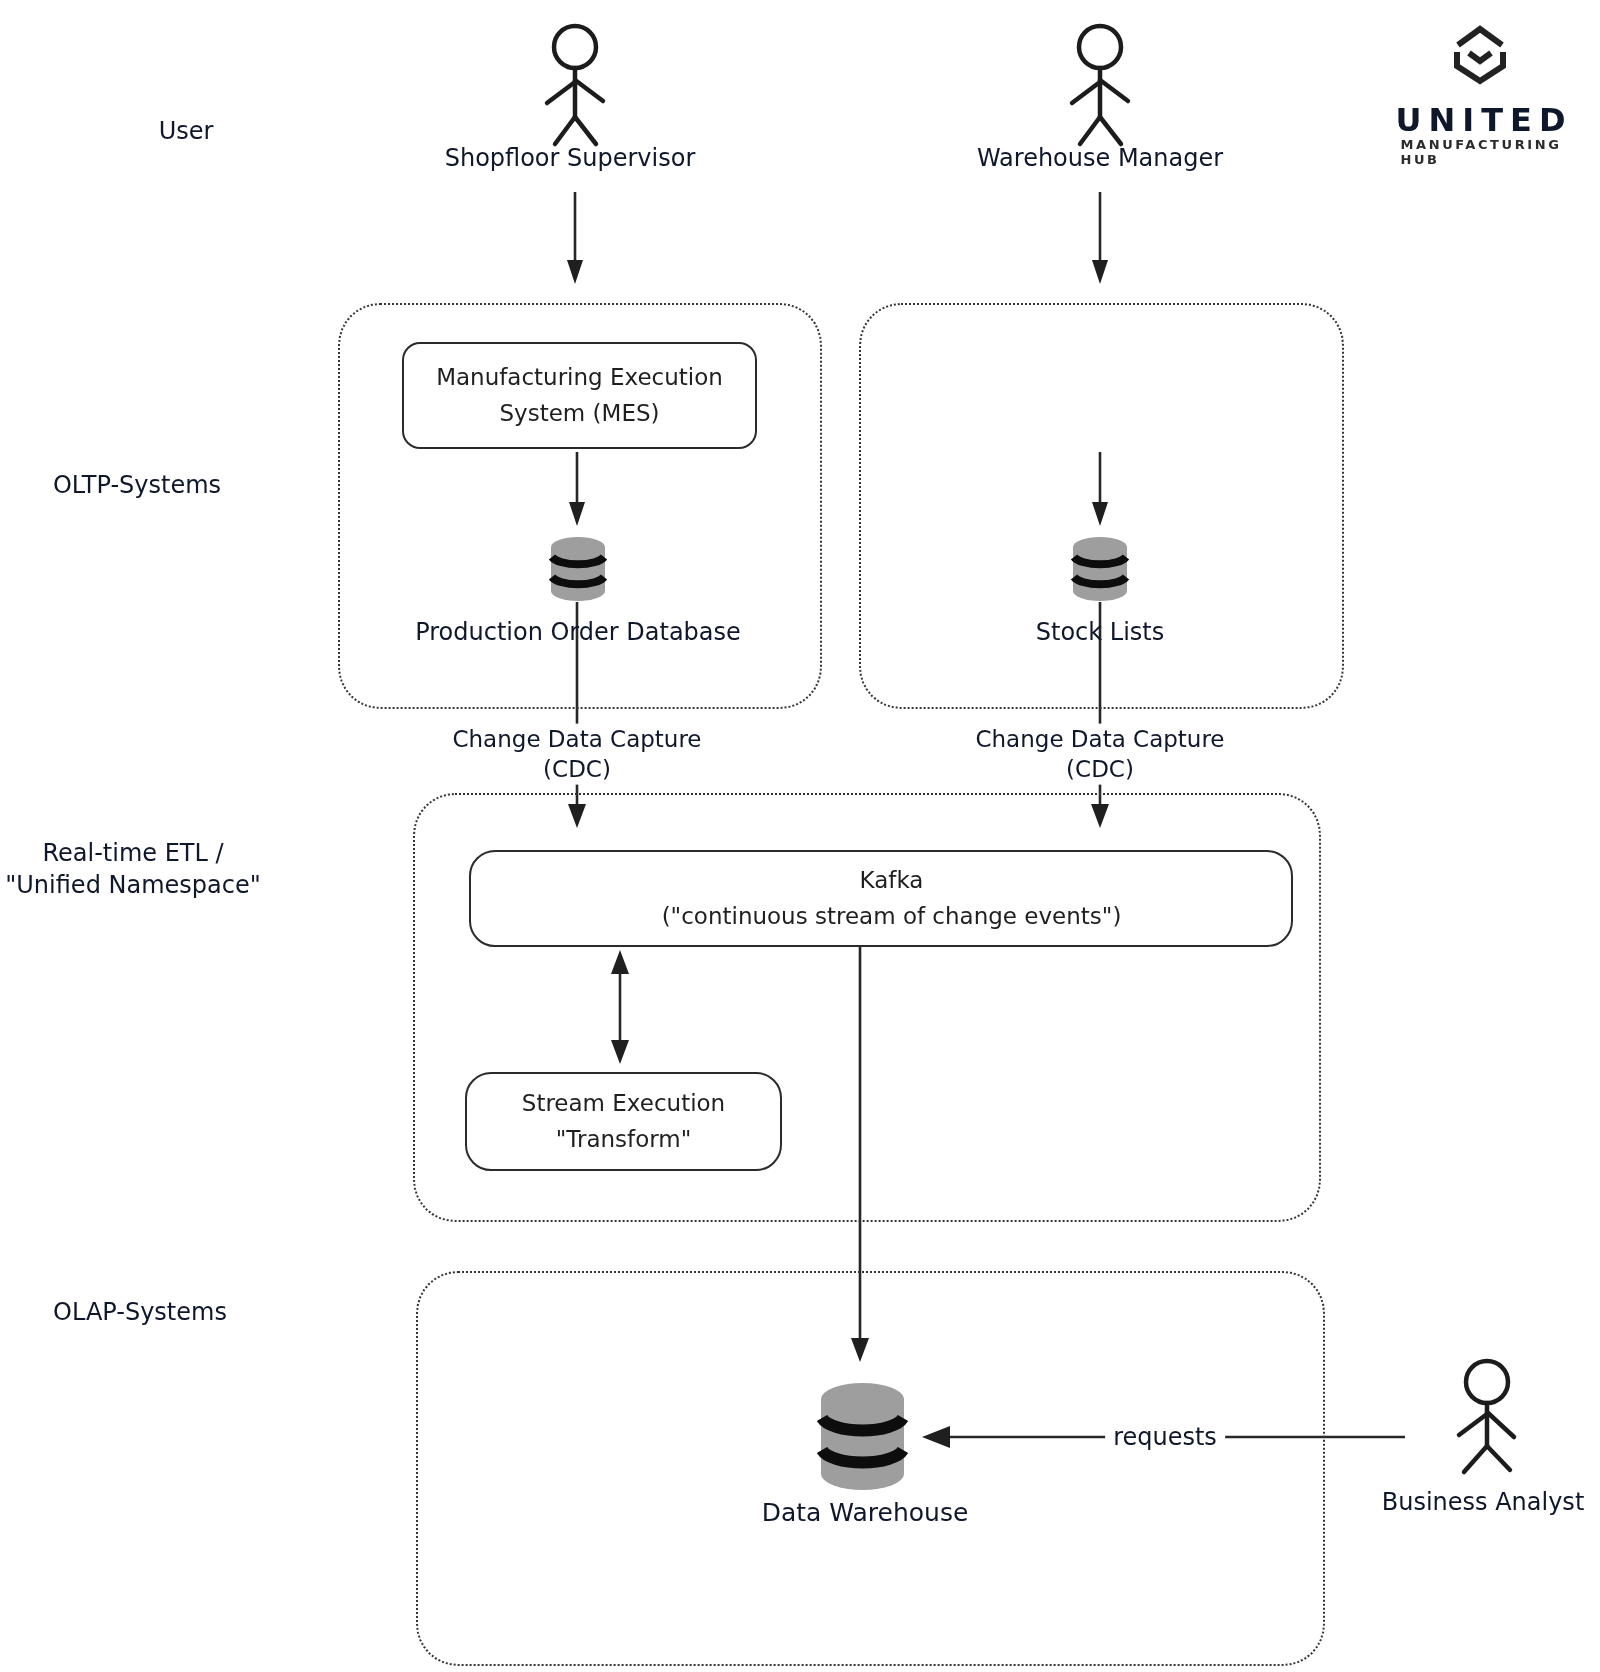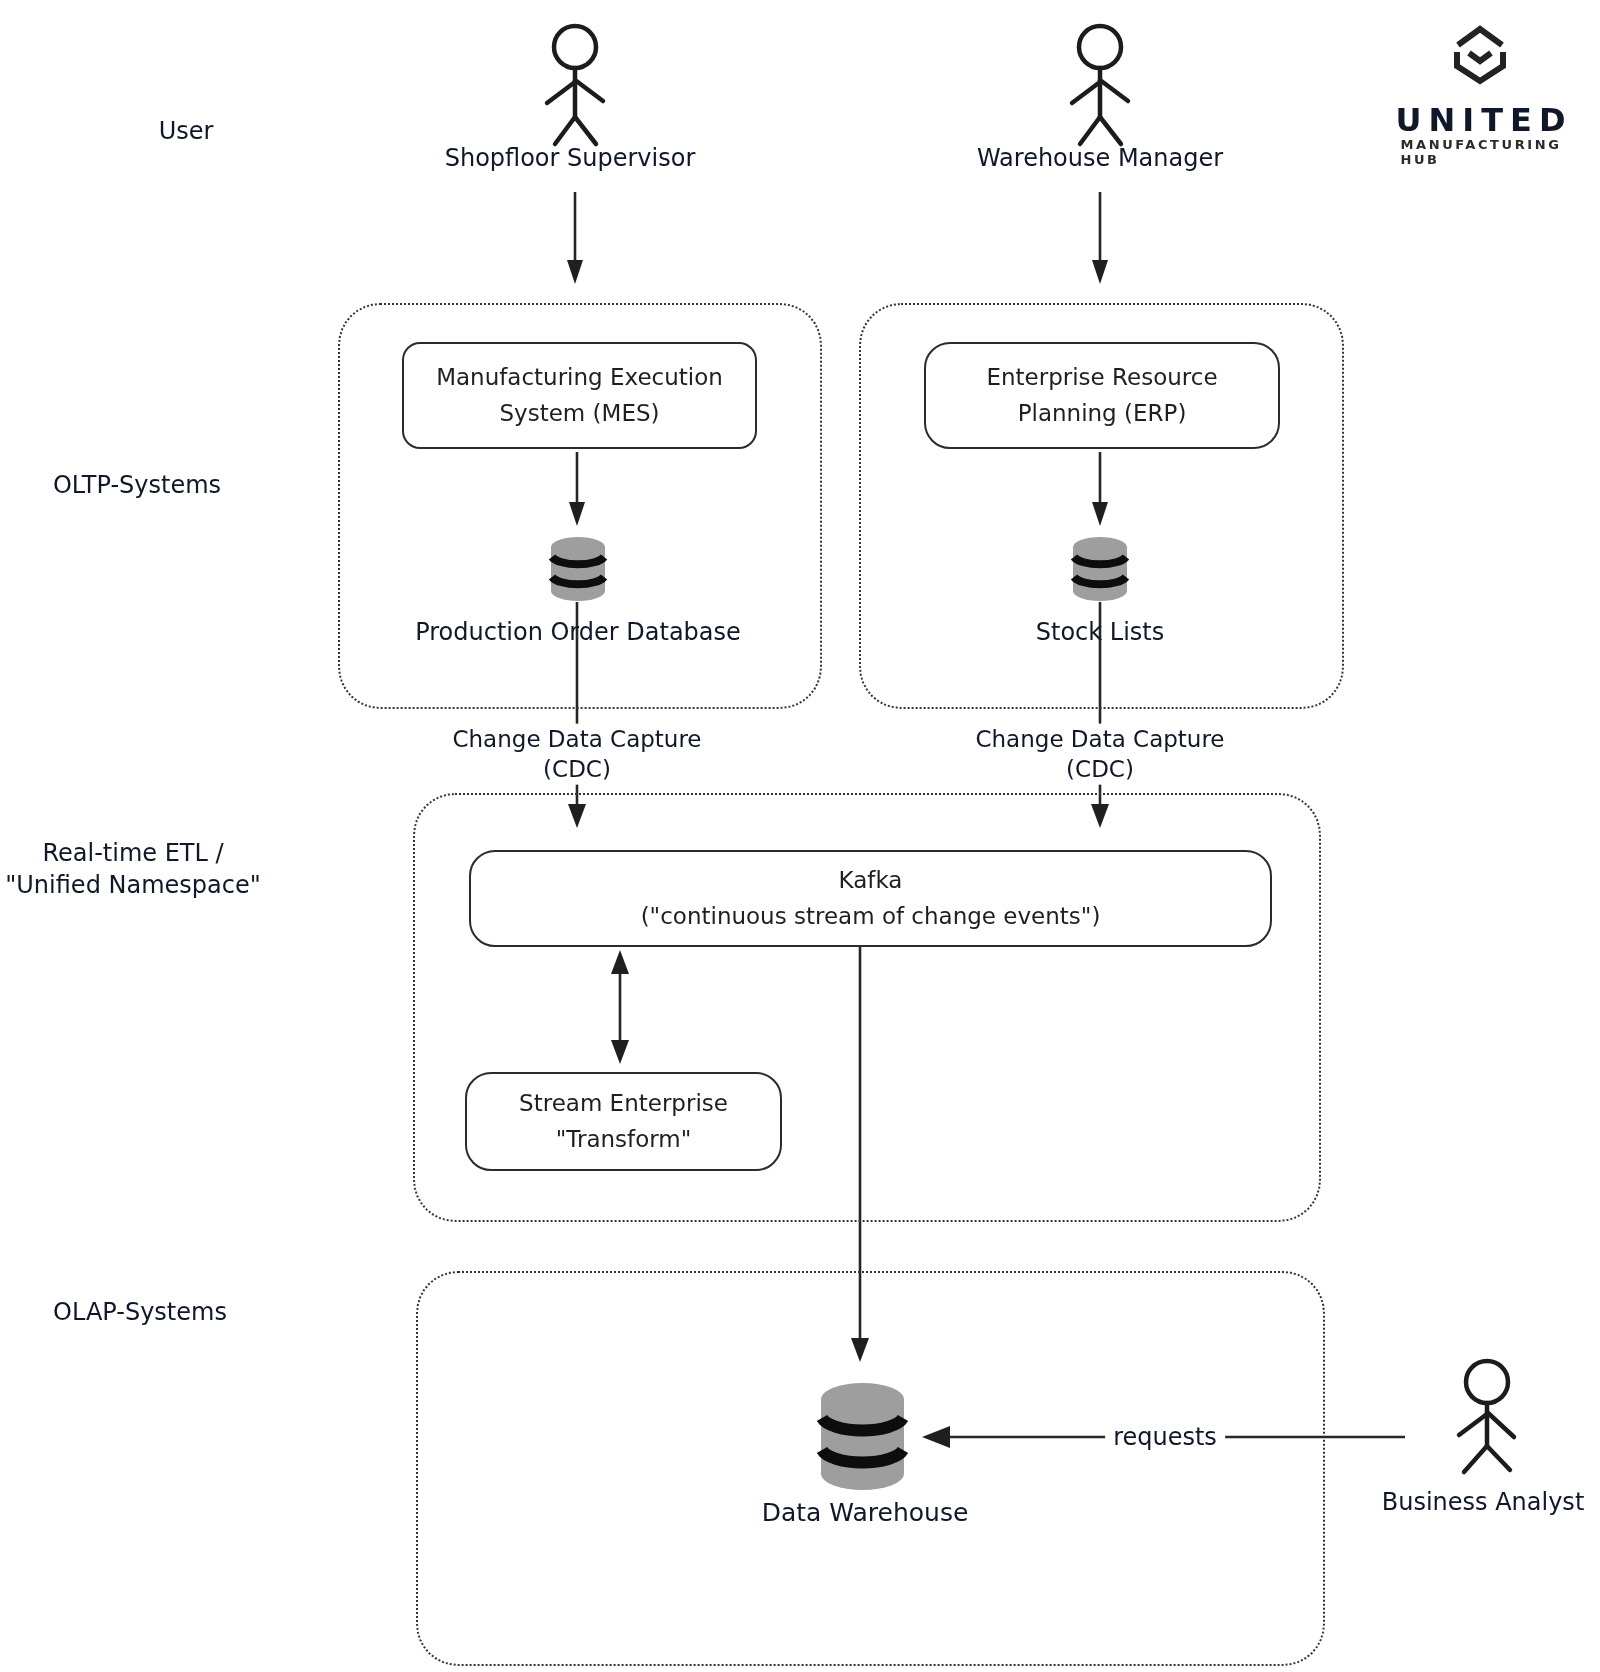--- a/index.html
+++ b/index.html
@@ -113,30 +113,26 @@
 
   <div class="dotted-box" style="left:338px;top:303px;width:480px;height:402px;"></div>
   <div class="dotted-box" style="left:859px;top:303px;width:481px;height:402px;"></div>
   <div class="dotted-box" style="left:413px;top:793px;width:904px;height:425px;"></div>
   <div class="dotted-box" style="left:416px;top:1271px;width:905px;height:391px;"></div>
 
   <div class="node" style="left:402px;top:342px;width:351px;height:103px;border-radius:18px;">
     <div>Manufacturing Execution</div>
     <div>System (MES)</div>
   </div>
-  <div class="node" style="left:924px;top:342px;width:352px;height:103px;">
-    <div>Enterprise Resource</div>
-    <div>Planning (ERP)</div>
-  </div>
-  <div class="node" style="left:469px;top:850px;width:799px;height:93px;">
+  <div class="node" style="left:469px;top:850px;width:799px;height:93px;padding-left:21px;">
     <div>Kafka</div>
     <div>("continuous stream of change events")</div>
   </div>
   <div class="node" style="left:465px;top:1072px;width:313px;height:95px;">
-    <div>Stream Enterprise</div>
+    <div>Stream Execution</div>
     <div>"Transform"</div>
   </div>
 
   <div class="lbl" style="left:186px;top:131px;">User</div>
   <div class="lbl" style="left:137px;top:485px;">OLTP-Systems</div>
   <div class="lbl multi" style="left:133px;top:870px;">
     <div>Real-time ETL /</div>
     <div>"Unified Namespace"</div>
   </div>
   <div class="lbl" style="left:140px;top:1312px;">OLAP-Systems</div>

